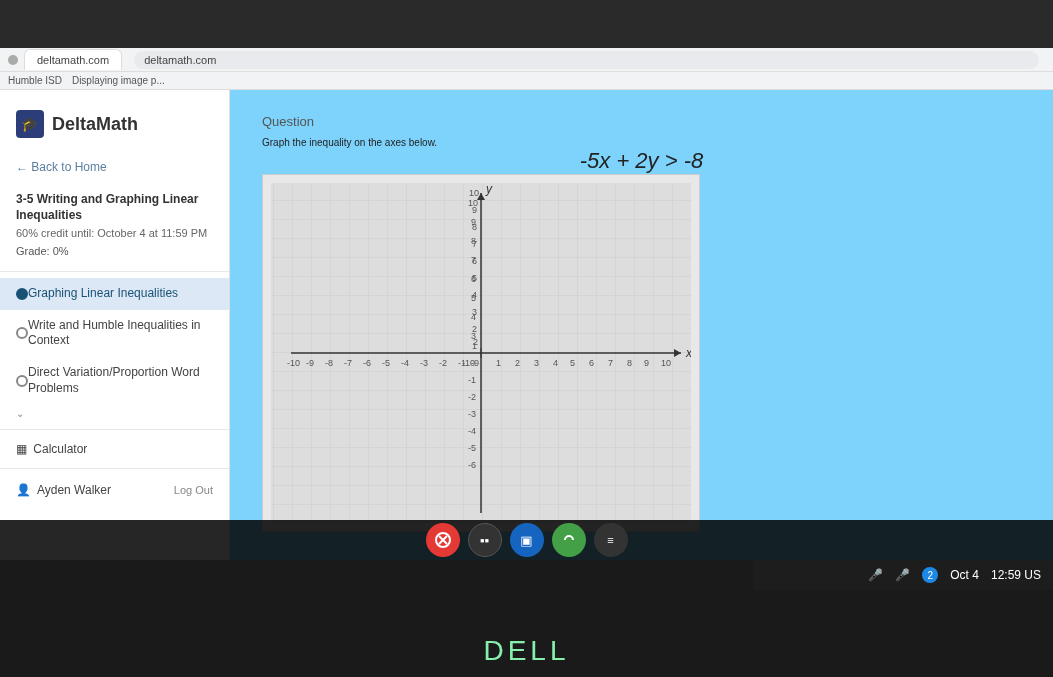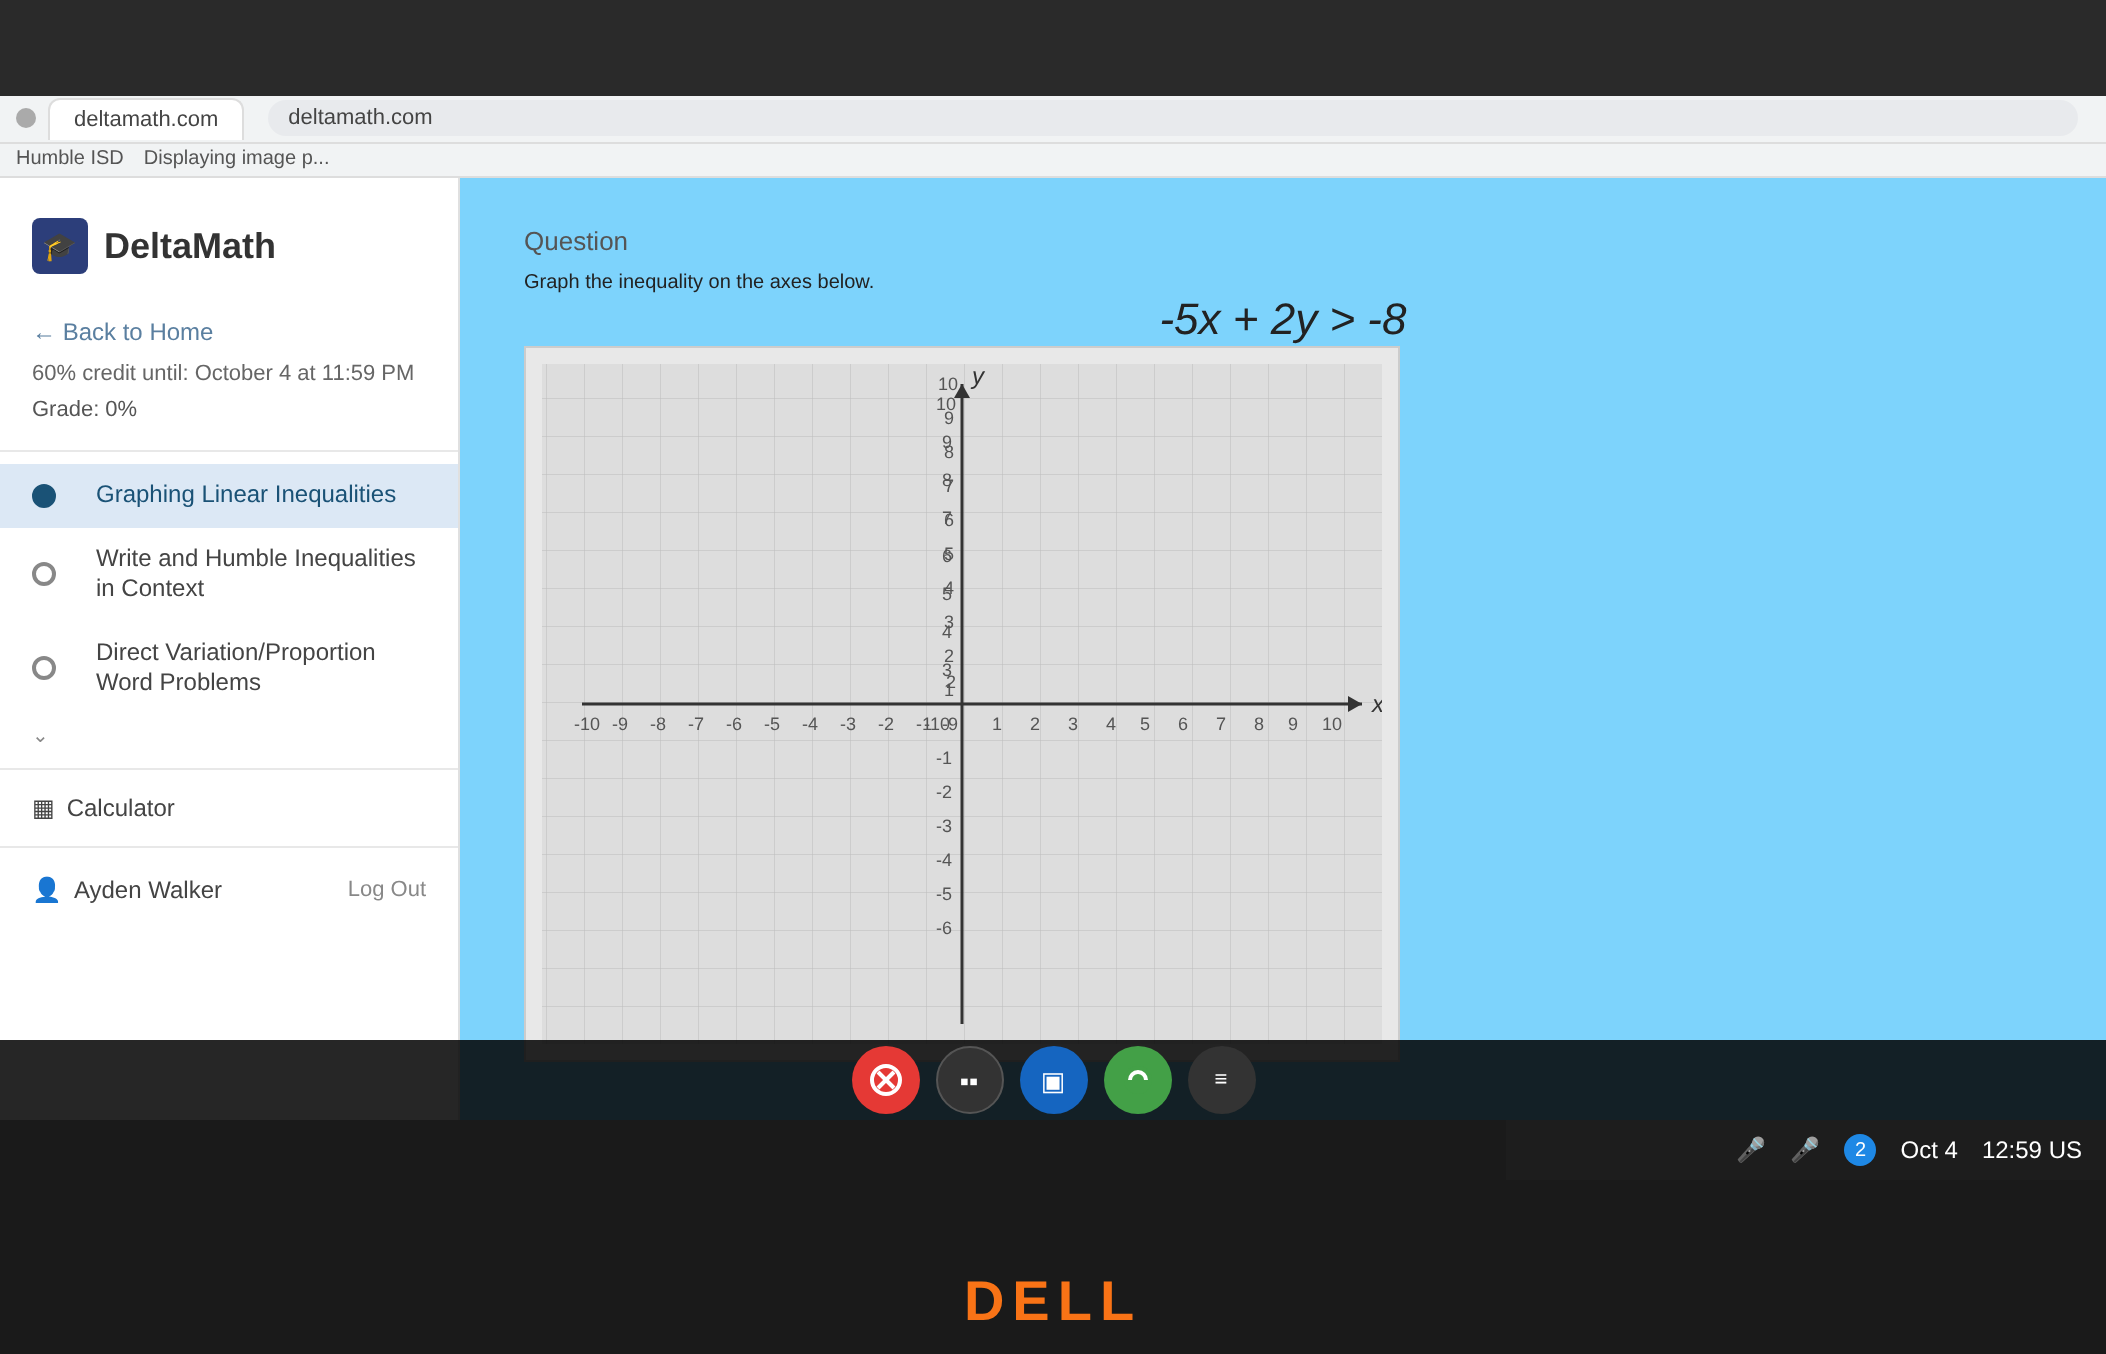--- a/index.html
+++ b/index.html
@@ -148,21 +148,21 @@
       background: #e8e8e8;
       margin: 6px 0;
     }
     .nav-item {
       padding: 8px 16px;
       font-size: 12px;
       color: #444;
       cursor: pointer;
       display: flex;
       align-items: center;
-      gap: 20px;
+      gap: 0;
       line-height: 1.3;
     }
     .nav-item.active {
       background: #dce8f5;
       color: #1a5276;
       font-weight: 500;
     }
     .nav-item .radio-circle {
       width: 12px; height: 12px;
       border-radius: 50%;
@@ -280,22 +280,22 @@
       color: #fff;
     }
 
     
     .dell-area {
       position: absolute;
       bottom: 10px;
       left: 50%;
       transform: translateX(-50%);
       font-size: 28px;
-      font-weight: bold;
-      color: #f97316;
+      font-weight: normal;
+      color: #86efac;
       letter-spacing: 4px;
     }
 
     .bottom-bezel {
       position: absolute;
       bottom: 0;
       left: 0;
       width: 1053px;
       height: 117px;
       background: #1a1a1a;
@@ -331,20 +331,21 @@
   <div class="content-area">
 
     <div class="sidebar">
       <div class="sidebar-logo">
         <div class="logo-icon">🎓</div>
         <span>DeltaMath</span>
       </div>
       <div class="back-link">
         <span>← Back to Home</span>
       </div>
+      <div class="section-title">3-5 Writing and Graphing Linear Inequalities</div>
       <div class="section-subtitle">60% credit until: October 4 at 11:59 PM</div>
       <div class="grade-badge">Grade: 0%</div>
       <div class="divider"></div>
 
       <div class="nav-item active">
         <span class="radio-circle"></span>
         <span>Graphing Linear Inequalities</span>
       </div>
       <div class="nav-item">
         <span class="radio-circle"></span>

